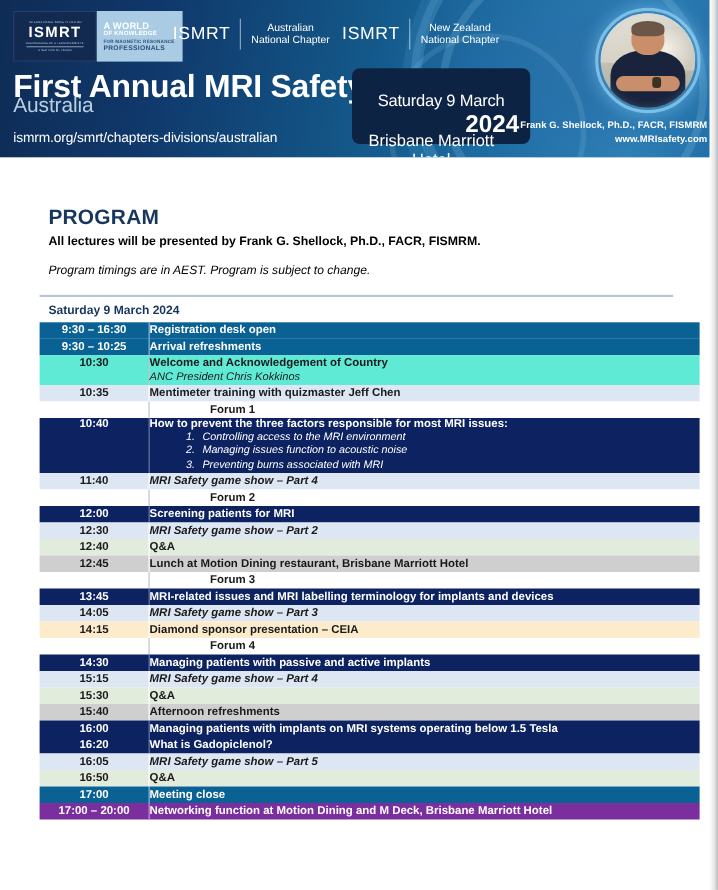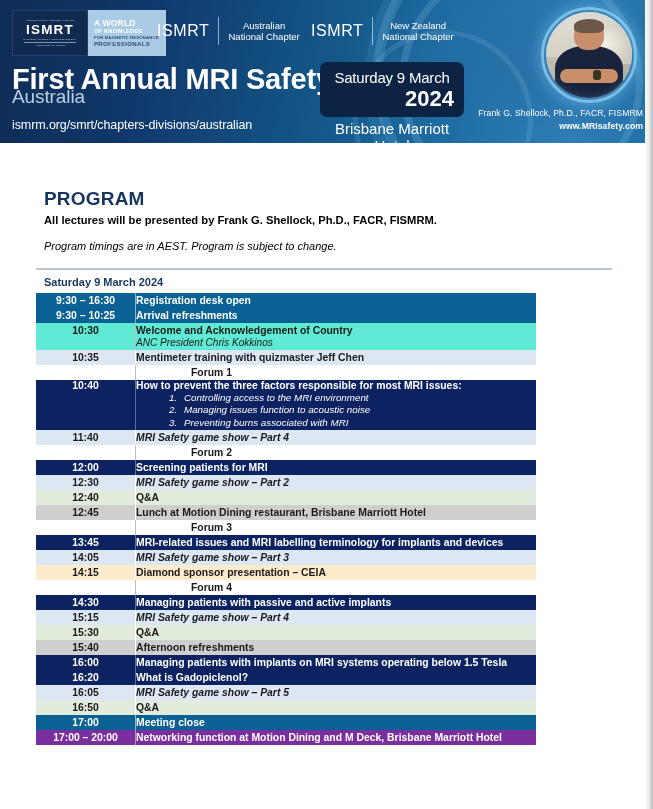--- a/index.html
+++ b/index.html
@@ -143,24 +143,24 @@
     left: 12px; top: 118px;
     color: #ffffff;
     font-size: 12.5px;
     letter-spacing: -0.1px;
   }
 
   
   .date-box {
     position: absolute;
     left: 320px; top: 62px;
-    width: 144px;
+    width: 162px;
     background: #0d2344;
     border-radius: 7px;
-    padding: 7px 10px 6px 10px;
+    padding: 21px 10px 6px 10px;
     box-sizing: border-box;
     color: #ffffff;
     text-align: right;
   }
   .date-box .d1 { font-size: 15px; line-height: 18px; letter-spacing: -0.2px; text-align: center;}
   .date-box .d2 { font-size: 22px; font-weight: bold; line-height: 24px; letter-spacing: 0px; }
   .venue {
     position: absolute;
     left: 320px; top: 120px;
     width: 144px;
@@ -229,21 +229,21 @@
     border-radius: 3px;
     background: #3b3226;
   }
   .speaker-name {
     position: absolute;
     right: 10px; top: 108px;
     width: 200px;
     text-align: right;
     color: #ffffff;
     font-size: 8.6px;
-    font-weight: normal;
+    font-weight: bold;
     letter-spacing: 0.1px;
   }
   .speaker-site {
     position: absolute;
     right: 10px; top: 121px;
     width: 200px;
     text-align: right;
     color: #ffffff;
     font-size: 8.6px;
     font-weight: bold;
@@ -286,21 +286,21 @@
   .day-heading {
     margin: 6px 0 5px 44px;
     color: #17365d;
     font-size: 11px;
     font-weight: bold;
   }
 
   
   table.schedule {
     margin-left: 36px;
-    width: 500px;
+    width: 600px;
     border-collapse: collapse;
     table-layout: fixed;
   }
   table.schedule td {
     vertical-align: top;
     padding: 0;
   }
   td.time {
     width: 99px;
     text-align: center;

